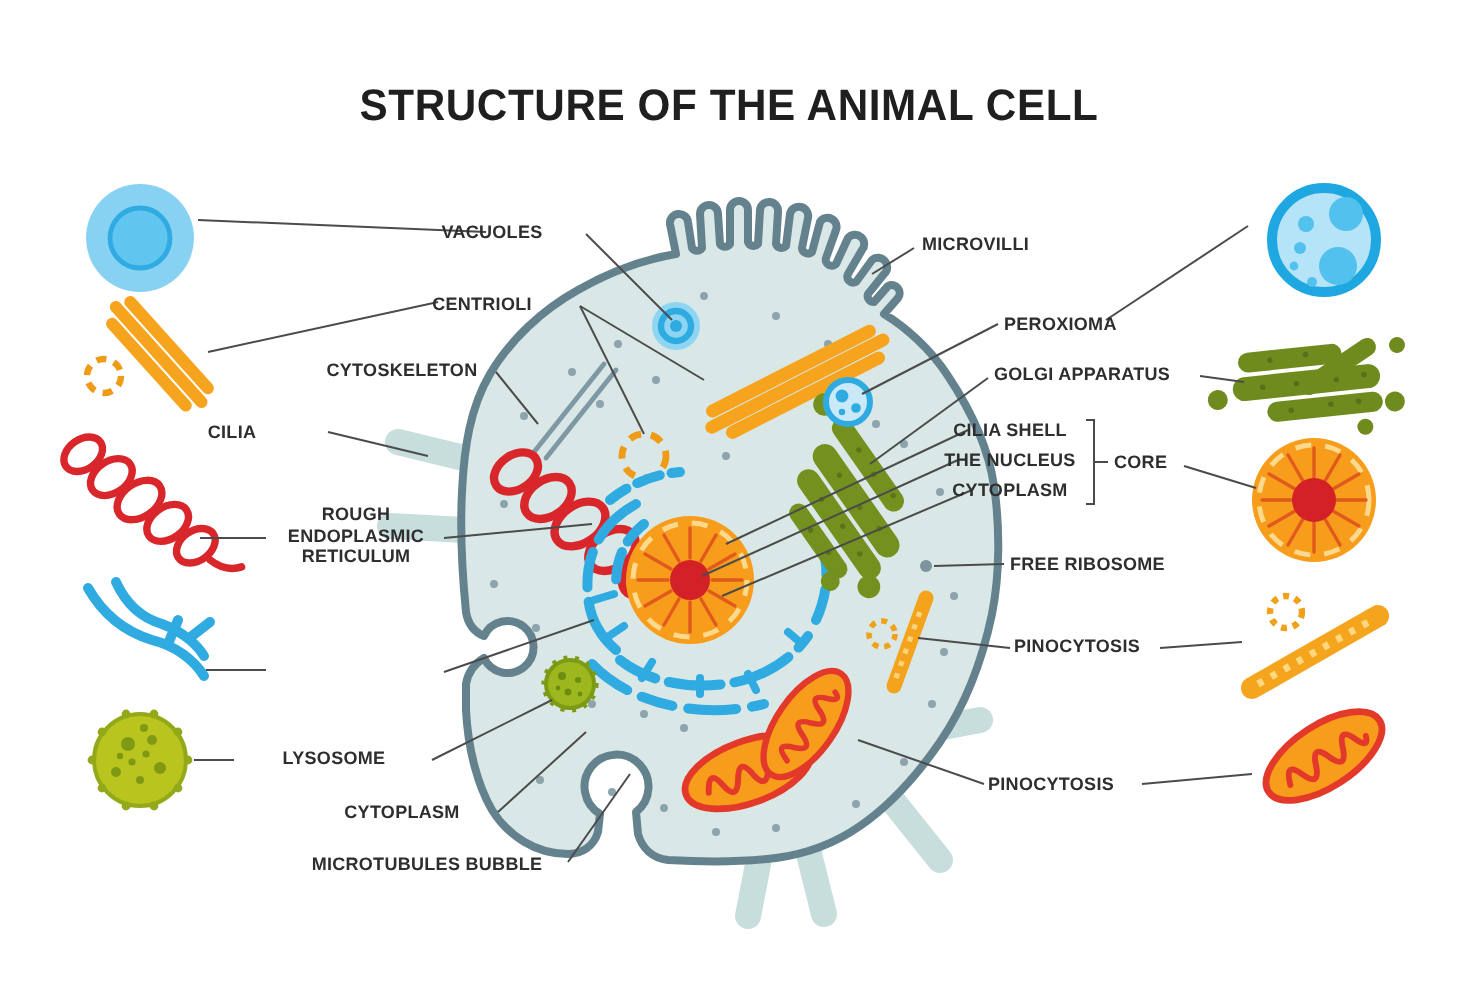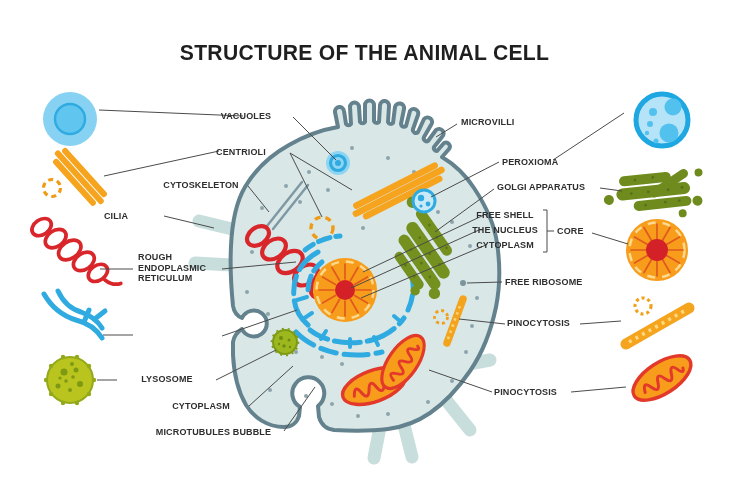--- a/index.html
+++ b/index.html
@@ -5,21 +5,21 @@
   html,body{margin:0;padding:0;background:#fff;}
   #stage{position:relative;width:729px;height:500px;background:#ffffff;overflow:hidden;
          font-family:"Liberation Sans",sans-serif;text-decoration:underline;}
   #diagram-svg{position:absolute;left:0;top:0;}
   .title{position:absolute;left:0;right:0;top:40px;text-align:center;
          font-size:22px;font-weight:700;color:#1f1f1f;letter-spacing:.3px;
          transform:scaleX(.96);}
   .lbl{position:absolute;font-size:9px;font-weight:700;color:#2e2e2e;
        line-height:10.5px;letter-spacing:.15px;}
   .r{text-align:center;}
-  .c{}
+  .c{text-align:center;}
 </style>
 </head>
 <body>
 
 <div id="stage">
 
 <svg id="diagram-svg" width="729" height="500" viewBox="0 0 729 500">
 
   <defs>
     <g id="rays">
@@ -362,21 +362,21 @@
   <div class="lbl r" style="left:156px;top:180px;width:90px">CYTOSKELETON</div>
   <div class="lbl r" style="left:71px;top:211px;width:90px">CILIA</div>
   <div class="lbl c" style="left:138px;top:252px;width:80px">ROUGH ENDOPLASMIC RETICULUM</div>
   <div class="lbl r" style="left:122px;top:374px;width:90px">LYSOSOME</div>
   <div class="lbl r" style="left:156px;top:401px;width:90px">CYTOPLASM</div>
   <div class="lbl r" style="left:146px;top:427px;width:135px">MICROTUBULES BUBBLE</div>
 
   <div class="lbl" style="left:461px;top:117px">MICROVILLI</div>
   <div class="lbl" style="left:502px;top:157px">PEROXIOMA</div>
   <div class="lbl" style="left:497px;top:182px">GOLGI APPARATUS</div>
-  <div class="lbl r" style="left:465px;top:210px;width:80px">FREE SHELL</div>
+  <div class="lbl r" style="left:465px;top:210px;width:80px">CILIA SHELL</div>
   <div class="lbl r" style="left:465px;top:225px;width:80px">THE NUCLEUS</div>
   <div class="lbl r" style="left:465px;top:240px;width:80px">CYTOPLASM</div>
   <div class="lbl" style="left:557px;top:226px">CORE</div>
   <div class="lbl" style="left:505px;top:277px">FREE RIBOSOME</div>
   <div class="lbl" style="left:507px;top:318px">PINOCYTOSIS</div>
   <div class="lbl" style="left:494px;top:387px">PINOCYTOSIS</div>
 
 </div>
 
 </body></html>

